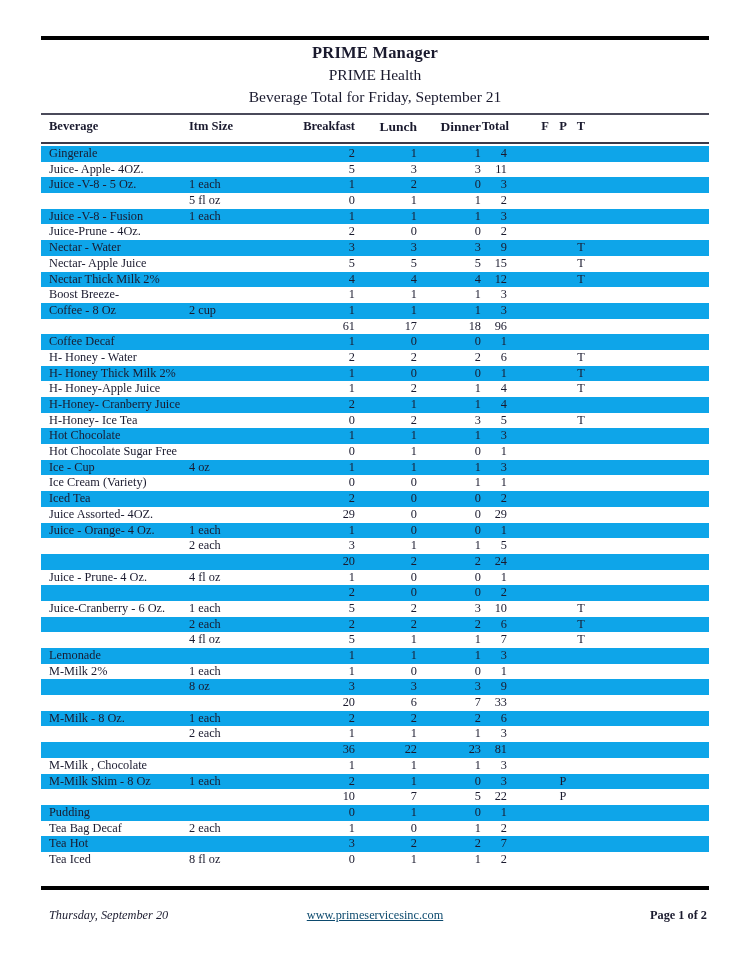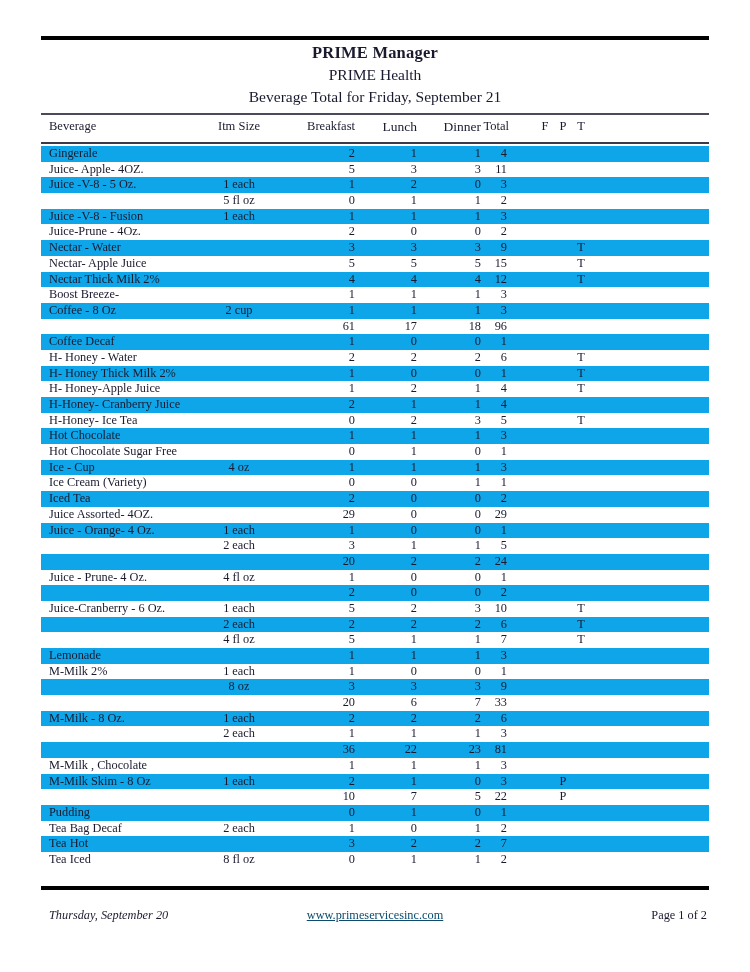--- a/index.html
+++ b/index.html
@@ -88,38 +88,38 @@
     line-height: 22px;
   }
   .title-report {
     font-size: 15.5px;
     font-weight: normal;
     line-height: 22px;
   }
 
   
   .col-bev      { position: absolute; left: 8px;   width: 150px; text-align: left; }
-  .col-size     { position: absolute; left: 148px; width: 100px; text-align: center; }
+  .col-size     { position: absolute; left: 148px; width: 100px; text-align: left; }
   .col-break    { position: absolute; left: 252px; width: 62px;  text-align: right; }
   .col-lunch    { position: absolute; left: 320px; width: 56px;  text-align: right; }
   .col-dinner   { position: absolute; left: 378px; width: 62px;  text-align: right; }
   .col-total    { position: absolute; left: 416px; width: 52px;  text-align: right; }
   .col-f        { position: absolute; left: 497px; width: 14px;  text-align: center; }
   .col-p        { position: absolute; left: 515px; width: 14px;  text-align: center; }
   .col-t        { position: absolute; left: 533px; width: 14px;  text-align: center; }
 
   
   .thead {
     position: absolute;
     left: 0;
     top: 119px;
     width: 668px;
     height: 22px;
     font-size: 12.5px;
-    font-weight: normal;
+    font-weight: bold;
   }
   .thead .col-break,
   .thead .col-lunch,
   .thead .col-dinner,
   .thead .col-total { text-align: right; }
   .thead .col-lunch { font-size: 13.5px; }
   .thead .col-dinner { font-size: 13.5px; }
   .thead span { display: block; }
 
   
@@ -161,21 +161,21 @@
     height: 18px;
     font-size: 12.3px;
     line-height: 18px;
   }
   .foot-left  { position: absolute; left: 8px;  text-align: left; font-style: italic; }
   .foot-mid   { position: absolute; left: 0; width: 668px; text-align: center; }
   .foot-mid a {
     color: #0c4a6e;
     text-decoration: underline;
   }
-  .foot-right { position: absolute; right: 2px; text-align: right; }
+  .foot-right { position: absolute; right: 2px; text-align: right; font-weight: bold; }
 </style>
 </head>
 <body>
 
 <div id="page">
   <div class="sheet">
 
     <div class="rule-top"></div>
 
     <div class="titles">

